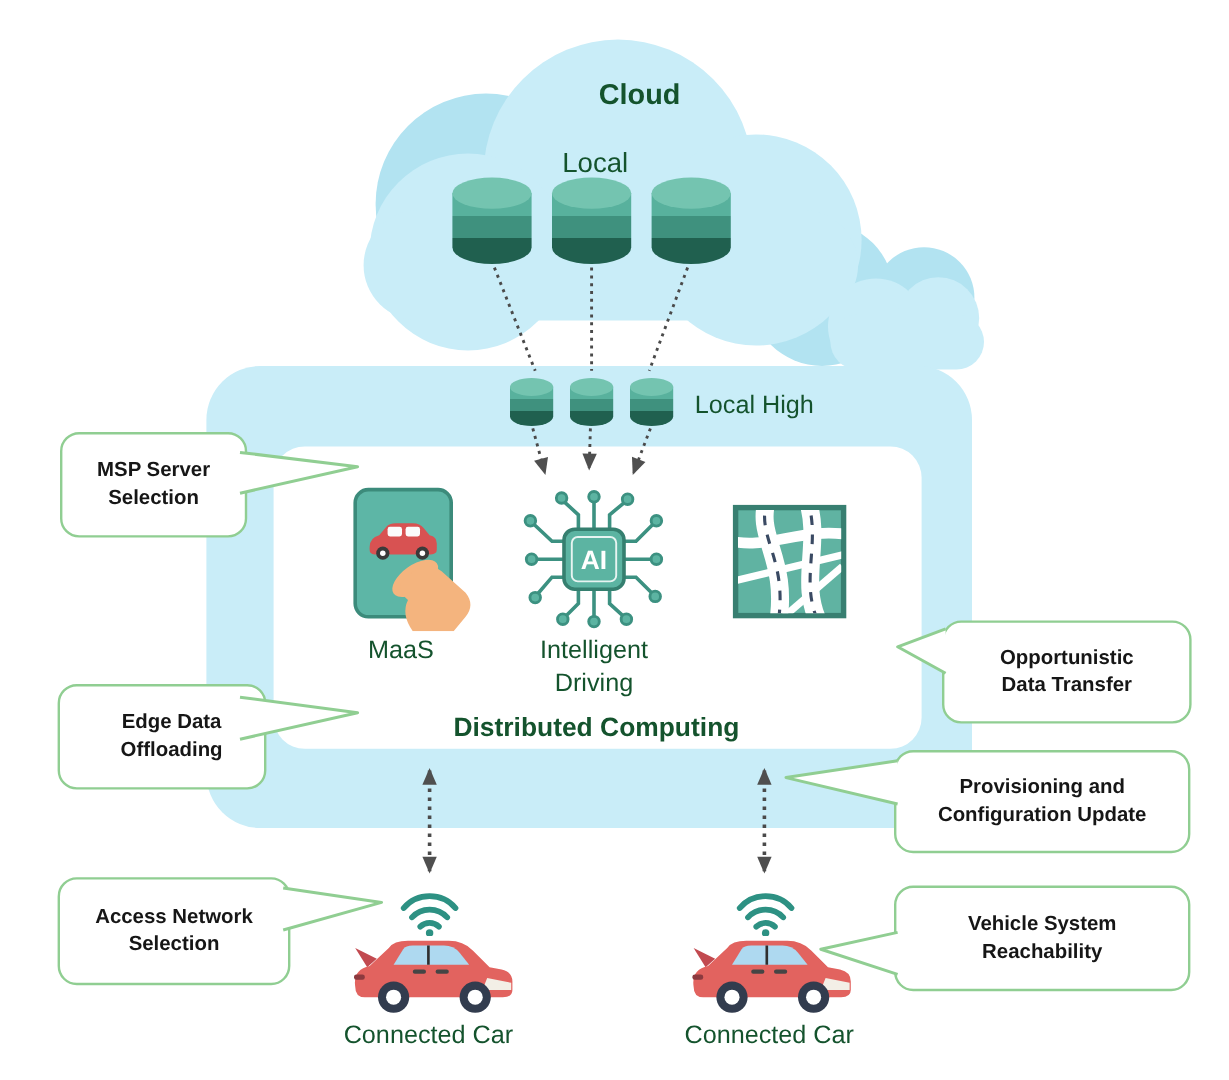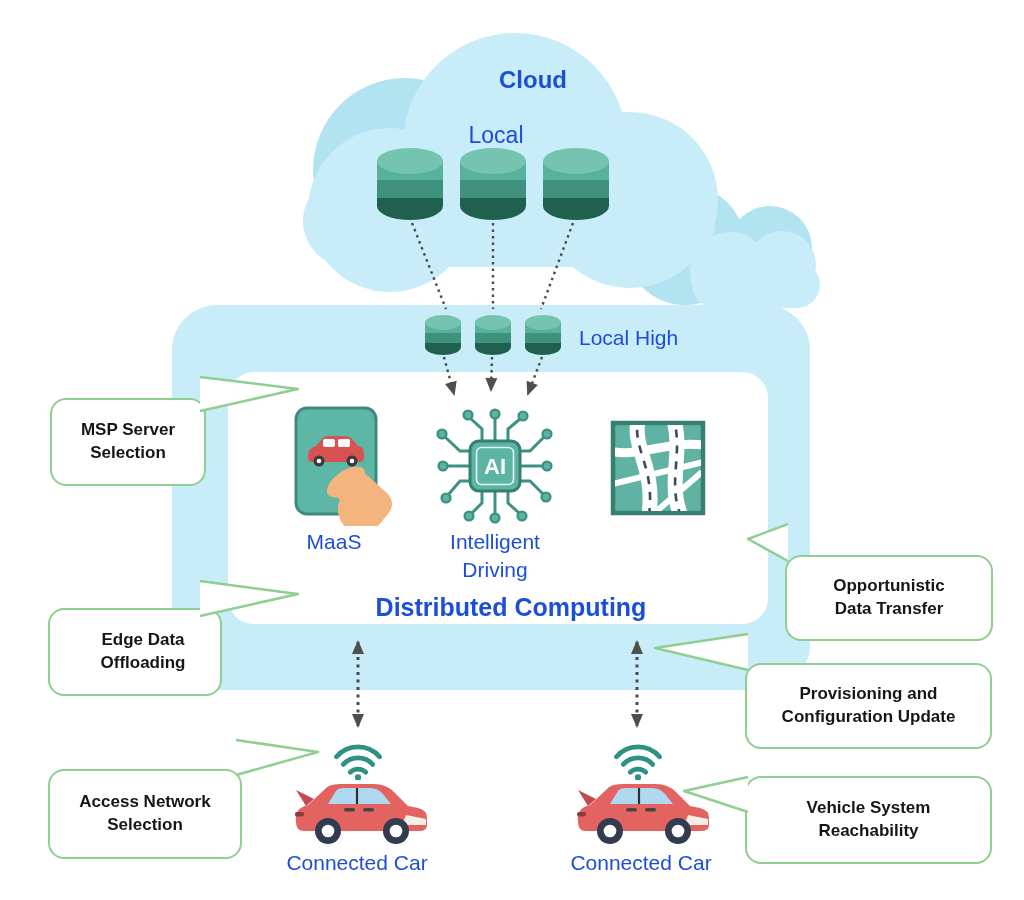--- a/index.html
+++ b/index.html
@@ -20,28 +20,28 @@
   .cyl.big{width:66px;height:72px;}
   .cyl.big .top{height:26px;}
   .cyl.big .body{top:13px;height:59px;border-radius:0 0 50% 50%/0 0 14px 14px;
      background:linear-gradient(to bottom,#58b19d 0 32%,#3f917e 32% 63%,#20604f 63% 100%);}
   .cyl.small{width:36px;height:40px;}
   .cyl.small .top{height:15px;}
   .cyl.small .body{top:7px;height:33px;border-radius:0 0 50% 50%/0 0 8px 8px;
      background:linear-gradient(to bottom,#58b19d 0 32%,#3f917e 32% 63%,#20604f 63% 100%);}
   
   .clabel{position:absolute;transform:translateX(-50%);text-align:center;font-size:21px;
-          line-height:1.32;white-space:pre-line;z-index:20;color:#1d4ed8;}
+          line-height:1.32;white-space:pre-line;z-index:20;color:#14532d;}
   .cloud-title{font-size:24px;font-weight:bold;}
   .data-label{font-size:23px;}
-  .big-label{font-size:25px;font-weight:bold;margin-left:14px;}
+  .big-label{font-size:22px;font-weight:bold;}
   
   .callout{position:absolute;background:#fff;border:2.5px solid #90ce92;border-radius:16px;
            display:flex;align-items:center;justify-content:center;text-align:center;
-           font-size:17px;font-weight:bold;line-height:1.35;white-space:pre-line;z-index:30;color:#161616;margin-top:38px;}
+           font-size:17px;font-weight:bold;line-height:1.35;white-space:pre-line;z-index:30;color:#161616;}
   .overlay{position:absolute;left:0;top:0;z-index:40;pointer-events:none;}
   .icon-wrap{position:absolute;z-index:16;}
 </style>
 </head>
 <body>
 
 <div class="stage">
 
   <div>
     <div class="abs circle cl-dark" style="left:313px;top:78px;width:184px;height:184px;"></div>

